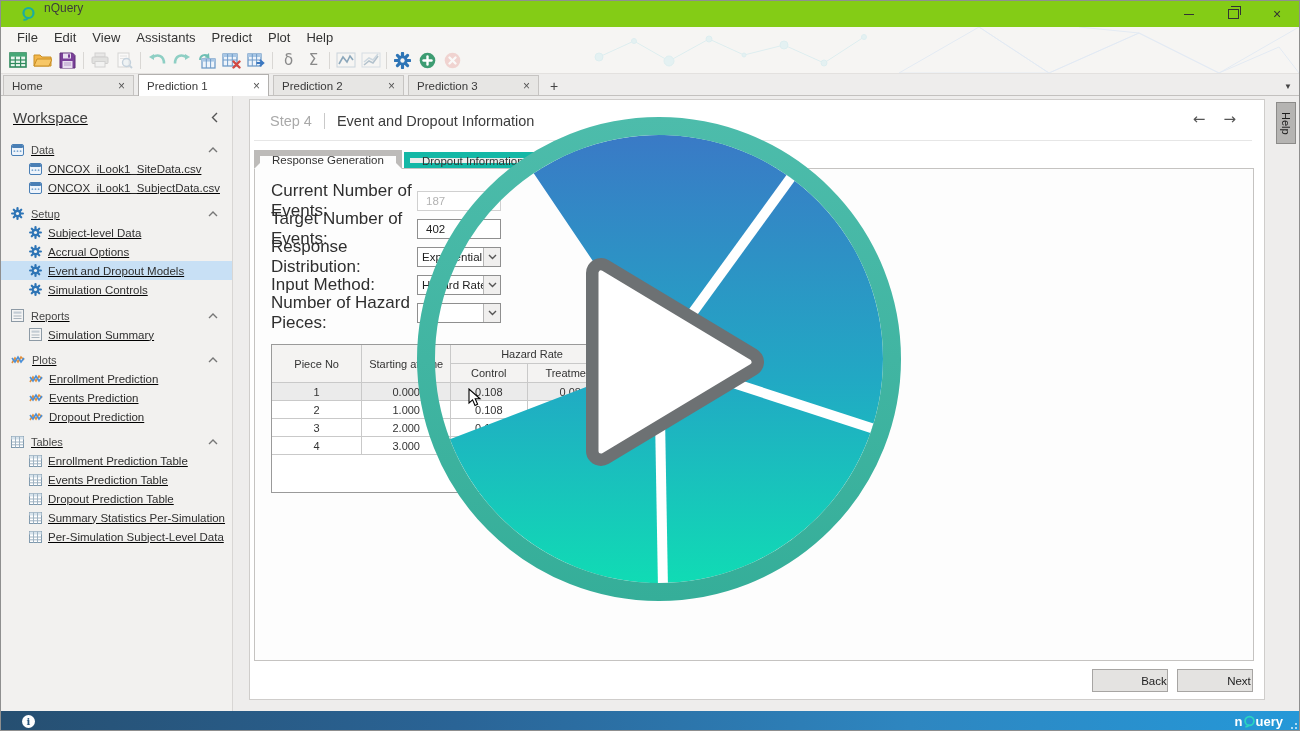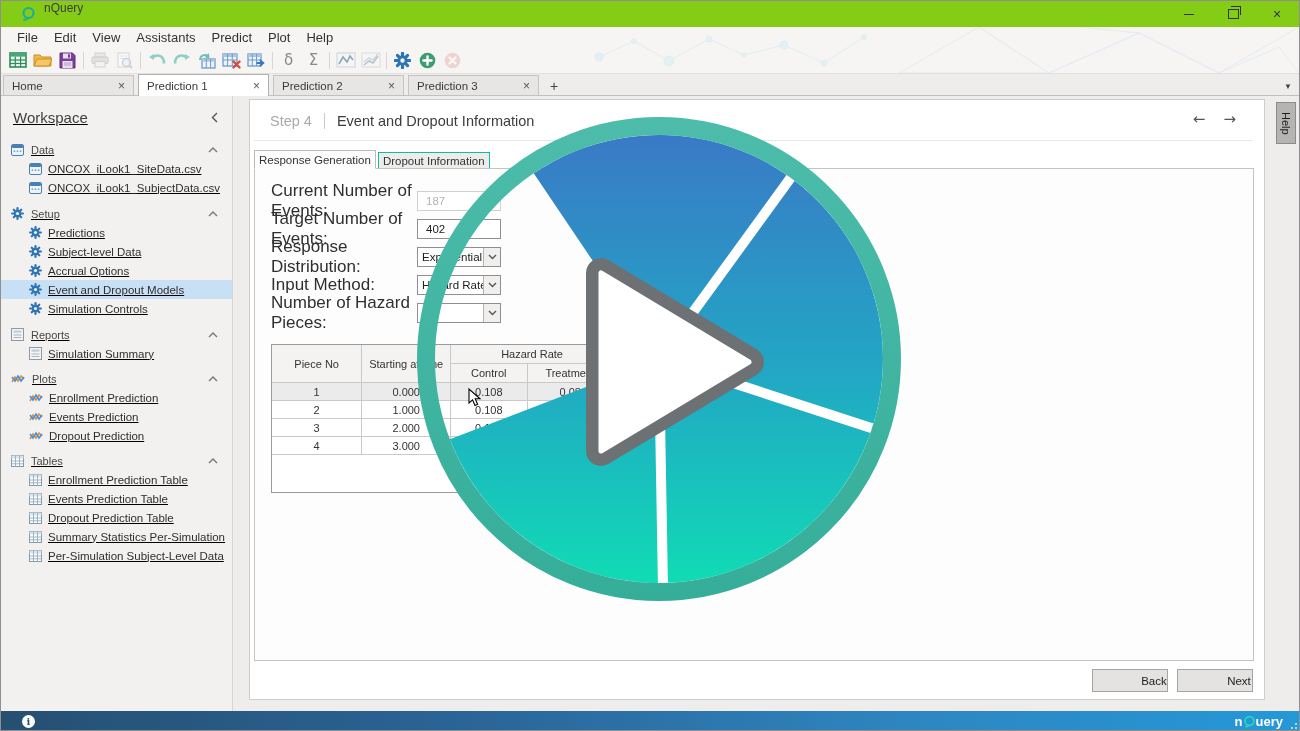--- a/index.html
+++ b/index.html
@@ -56,21 +56,21 @@
             box-sizing:border-box;display:flex;align-items:center;justify-content:center;
             font-size:11px;color:#1d1d1d;writing-mode:vertical-rl;}
   .step-hdr{display:flex;align-items:center;padding:13px 0 0 20px;font-size:14.5px;}
   .step-label{color:#a9a9a9;}
   .step-div{width:1px;height:16px;background:#c9c9c9;margin:0 12px;}
   .step-title{color:#3c3c3c;}
   .nav-arrows{position:absolute;right:28px;top:10px;display:flex;gap:18px;font-size:15px;color:#555;
               font-family:"DejaVu Sans",sans-serif;}
   .step-rule{position:absolute;left:4px;right:12px;top:40px;height:1px;background:#e6e6e6;}
   .subtabs{position:absolute;left:4px;top:50px;display:flex;align-items:flex-end;}
-  .subtab{height:17px;padding:0 4px;font-size:11.5px;background:#ececeb;border:1px solid #14b8a6;
+  .subtab{height:17px;padding:0 12px;font-size:11.5px;background:#ececeb;border:6px solid #14b8a6;
           margin-right:2px;display:flex;align-items:center;color:#333;box-sizing:border-box;}
   .subtab.active{height:19px;background:#fdfdfd;border-color:#bdbbb9;border-bottom-color:#fdfdfd;position:relative;z-index:3;}
   .content-box{position:absolute;left:4px;top:68px;width:1000px;height:493px;border:1px solid #c5c3c1;
                background:#fdfdfd;box-sizing:border-box;}
   
   .form{position:absolute;left:16px;top:22px;}
   .frow{display:flex;align-items:center;height:20px;margin-bottom:8px;}
   .flabel{width:146px;font-size:17px;color:#2f2f2f;}
   .ftext{width:84px;height:20px;border:1px solid #8f8f8f;font-size:11.5px;padding:0 8px;box-sizing:border-box;
          display:flex;align-items:center;background:#fff;color:#222;}
@@ -395,35 +395,20 @@
                   <circle cx="7" cy="7" r="4" fill="#2e75b6"></circle>
                   <circle cx="7" cy="7" r="1.7" fill="#f2f1ef"></circle>
                 </svg>
               </span>
               <span>Setup</span>
               <span class="sec-chev">
                 <svg width="10" height="6" viewBox="0 0 10 6">
                   <polyline points="1,5 5,1 9,5" fill="none" stroke="#777" stroke-width="1.4"></polyline>
                 </svg>
               </span>
-            </div>
-            <div class="side-item">
-              <span class="icon">
-                <svg width="13" height="13" viewBox="0 0 14 14">
-                  <g stroke="#2e75b6" stroke-width="2.4" stroke-linecap="round">
-                    <line x1="7" y1="1.2" x2="7" y2="12.8"></line>
-                    <line x1="1.2" y1="7" x2="12.8" y2="7"></line>
-                    <line x1="3" y1="3" x2="11" y2="11"></line>
-                    <line x1="11" y1="3" x2="3" y2="11"></line>
-                  </g>
-                  <circle cx="7" cy="7" r="4" fill="#2e75b6"></circle>
-                  <circle cx="7" cy="7" r="1.7" fill="#f2f1ef"></circle>
-                </svg>
-              </span>
-              <span>Predictions</span>
             </div>
             <div class="side-item">
               <span class="icon">
                 <svg width="13" height="13" viewBox="0 0 14 14">
                   <g stroke="#2e75b6" stroke-width="2.4" stroke-linecap="round">
                     <line x1="7" y1="1.2" x2="7" y2="12.8"></line>
                     <line x1="1.2" y1="7" x2="12.8" y2="7"></line>
                     <line x1="3" y1="3" x2="11" y2="11"></line>
                     <line x1="11" y1="3" x2="3" y2="11"></line>
                   </g>

